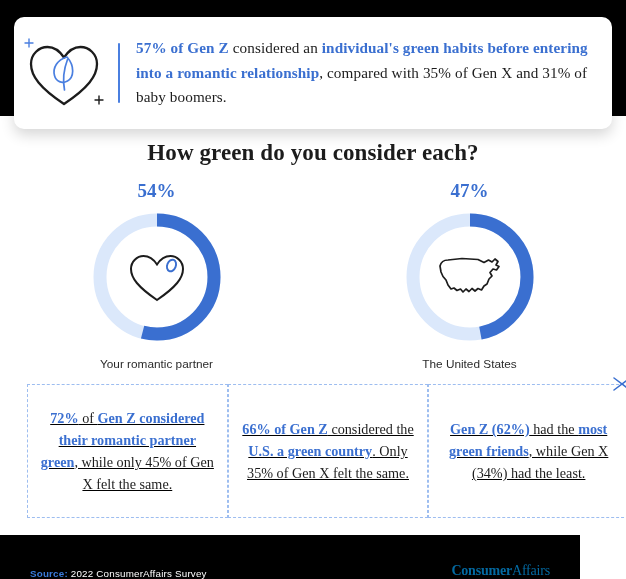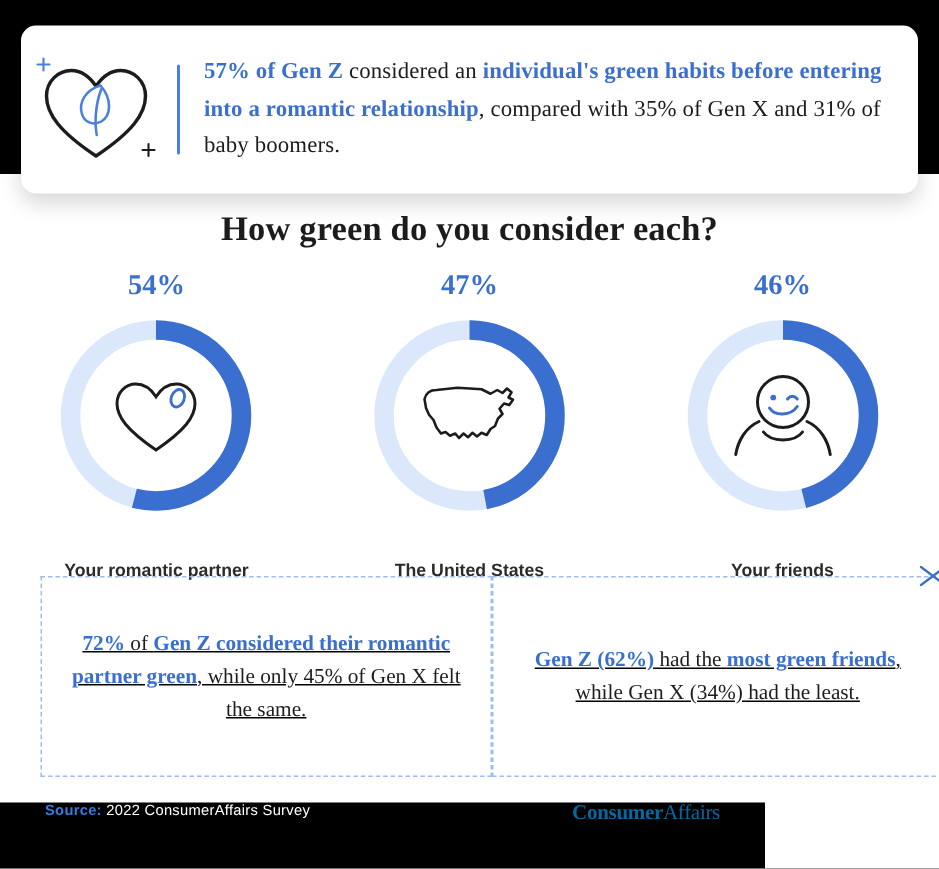--- a/index.html
+++ b/index.html
@@ -63,23 +63,22 @@
     margin-bottom:7px;
   }
   .donut-wrap{position:relative;width:136px;height:136px;}
   .donut-wrap svg{display:block;}
   .donut-glyph{
     position:absolute;left:0;top:0;width:136px;height:136px;
     display:flex;align-items:center;justify-content:center;
     pointer-events:none;
   }
   .donut-label{
-    margin-top:28px;font-size:11.8px;color:#2b2b2b;
+    margin-top:12px;font-size:11.8px;color:#2b2b2b;
     font-family:"Liberation Sans", sans-serif;
-    font-weight:bold;
   }
 
   
   .panel-row{
     position:absolute;left:27px;top:384px;width:602px;height:134px;
     display:flex;
     text-decoration:underline;
   }
   .panel{
     flex:1;
@@ -98,22 +97,22 @@
     font-size:14.2px;line-height:1.55;color:#1c1c1c;
   }
   .panel-text b{color:#3a6fd0;font-weight:700;}
   .scissors{
     position:absolute;right:-9px;top:-12px;
     color:#3a6fd0;
   }
 
   
   .footer{
-    position:absolute;left:0;bottom:0;width:510px;height:44px;
-    background:#000000;display:flex;align-items:flex-start;
+    position:absolute;left:0;bottom:0;width:580px;height:44px;
+    background:#000000;display:flex;align-items:flex-end;
     justify-content:space-between;padding:0 30px;box-sizing:border-box;
   }
   .footer-source{font-size:9.8px;color:#ffffff;letter-spacing:.2px;}
   .footer-source b{color:#3a7bdb;font-weight:700;}
   .footer-logo{
     font-family:"Liberation Serif", serif;
     font-size:14px;color:#0369a1;font-weight:700;letter-spacing:-.2px;
   }
   .footer-logo .lite{font-weight:400;}
 </style>
@@ -187,52 +186,31 @@
                      L63 9 L66 11.5 L64 15 L67 16.5 L64.5 20 L61 19 L58 22.5 L60 26
                      L57 29 L55 34 L52 36 L49.5 40 L46 38.5 L43 41 L40 38.5 L37 41.5
                      L34 39 L31 42 L28.5 39 L25 40.5 L22 38 L19 39 L16 35 L14 30
                      L11 26.5 L9 22 Z" fill="none" stroke="#1c1c1c" stroke-width="1.7" stroke-linejoin="round"></path>
           </svg>
         </div>
       </div>
       <div class="donut-label">The United States</div>
     </div>
 
-    <div class="donut-cell">
-      <div class="donut-pct">46%</div>
-      <div class="donut-wrap">
-        <svg width="136" height="136" viewBox="0 0 136 136">
-          <circle cx="68" cy="68" r="57" fill="none" stroke="#dbe8fb" stroke-width="13"></circle>
-          <circle class="arc" cx="68" cy="68" r="57" fill="none" stroke="#3a6fd0" stroke-width="13" stroke-linecap="butt" transform="rotate(-90 68 68)" stroke-dasharray="164.74511875424872 358.1415625092364"></circle>
-        </svg>
-        <div class="donut-glyph">
-          <svg width="78" height="66" viewBox="0 0 78 66">
-            <circle cx="39" cy="24" r="17" fill="none" stroke="#1c1c1c" stroke-width="2"></circle>
-
-            <path d="M23 37 C14 41 9 50 7.5 59" fill="none" stroke="#1c1c1c" stroke-width="2" stroke-linecap="round"></path>
-            <path d="M55 37 C64 41 69 50 70.5 59" fill="none" stroke="#1c1c1c" stroke-width="2" stroke-linecap="round"></path>
-            <path d="M26 44 C31 51 47 51 52 44" fill="none" stroke="#1c1c1c" stroke-width="2" stroke-linecap="round"></path>
-
-            <circle cx="32.5" cy="21" r="1.9" fill="#3a6fd0"></circle>
-            <path d="M42 22 C44 19.5 46.5 19.5 48.5 22" fill="none" stroke="#3a6fd0" stroke-width="2" stroke-linecap="round"></path>
-
-            <path d="M30 28 C33.5 33.5 44 33.5 48.5 27" fill="none" stroke="#3a6fd0" stroke-width="2" stroke-linecap="round"></path>
-          </svg>
-        </div>
-      </div>
-      <div class="donut-label">Your friends</div>
-    </div>
   </div>
 
   <div class="panel-row">
 
     <div class="panel">
       <div class="panel-text"><b>72%</b><span> of </span><b>Gen Z considered their romantic partner green</b><span>, while only 45% of Gen X felt the same.</span></div>
     </div>
 
+    <div class="panel">
+      <div class="panel-text"><b>66% of Gen Z</b><span> considered the </span><b>U.S. a green country</b><span>. Only 35% of Gen X felt the same.</span></div>
+    </div>
 
     <div class="panel">
       <div class="panel-text"><b>Gen Z (62%)</b><span> had the </span><b>most green friends</b><span>, while Gen X (34%) had the least.</span></div>
       <span class="scissors">
         <svg width="26" height="22" viewBox="0 0 26 22">
           <g stroke="#3a6fd0" stroke-width="1.5" fill="none" stroke-linecap="round">
             <line x1="3" y1="17" x2="19" y2="5"></line>
             <line x1="3" y1="5" x2="19" y2="17"></line>
             <circle cx="21.3" cy="3.6" r="2.4"></circle>
             <circle cx="21.3" cy="18.4" r="2.4"></circle>

